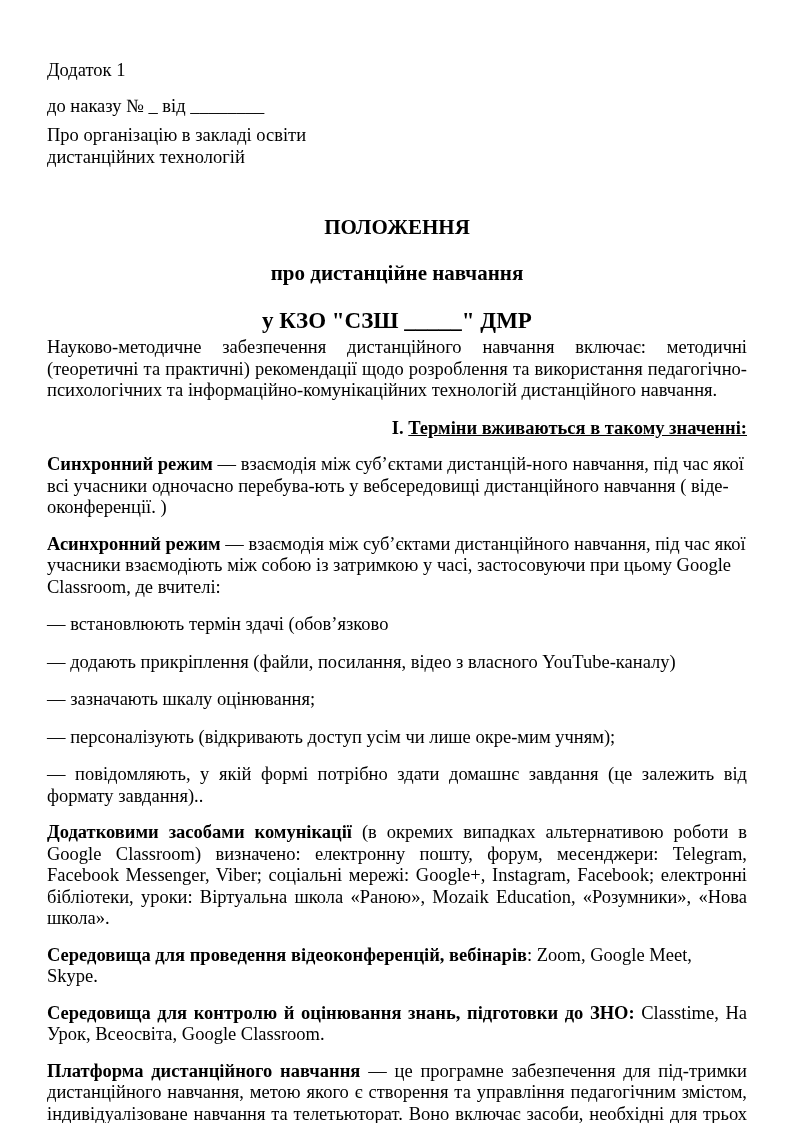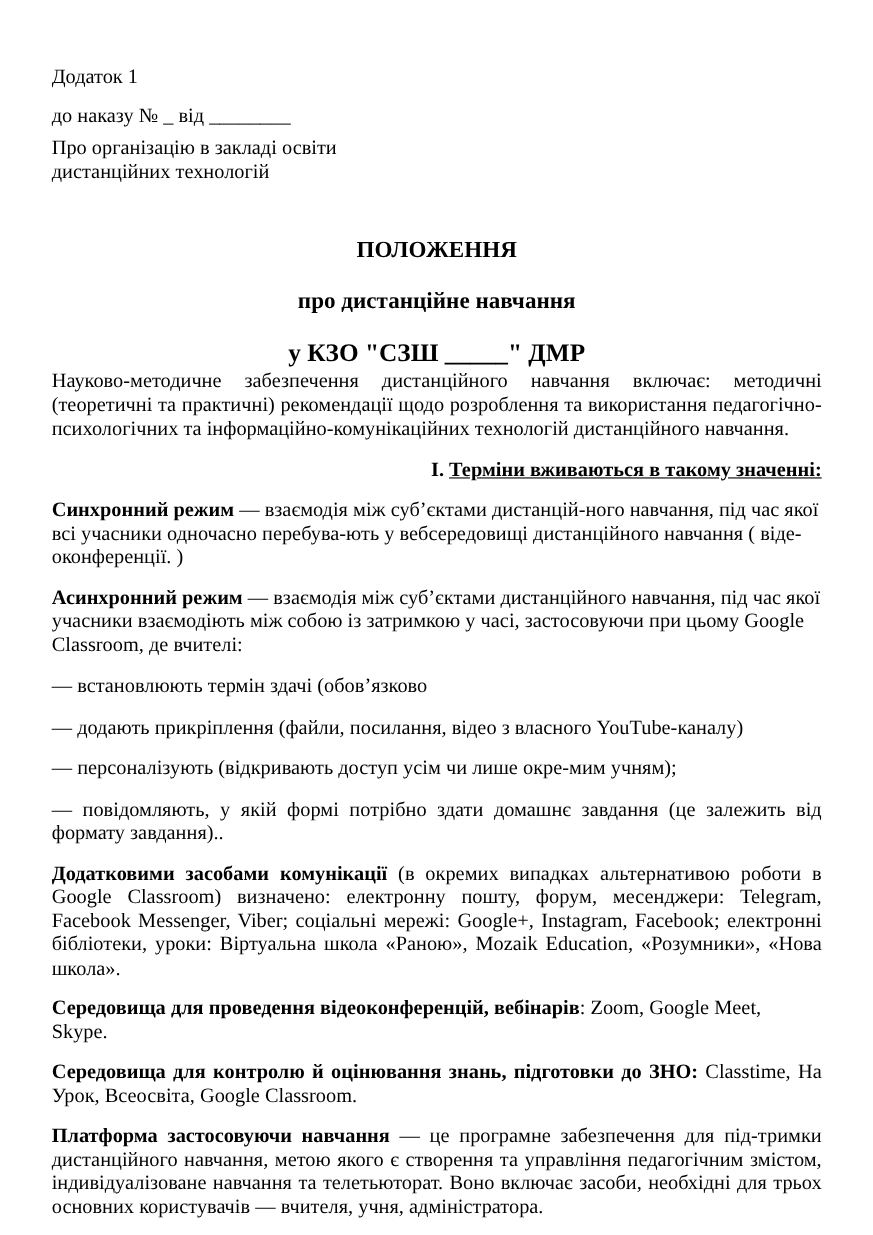--- a/index.html
+++ b/index.html
@@ -68,33 +68,34 @@
   <p class="para">
     <span class="term">Синхронний режим</span><span> — взаємодія між суб’єктами дистанцій-ного навчання, під час якої всі учасники одночасно перебува-ють у вебсередовищі дистанційного навчання ( віде-оконференції. )</span>
   </p>
 
   <p class="para">
     <span class="term">Асинхронний режим</span><span> — взаємодія між суб’єктами дистанційного навчання, під час якої учасники взаємодіють між собою із затримкою у часі, застосовуючи при цьому Google Classroom, де вчителі:</span>
   </p>
 
   <p class="dash-item">— встановлюють термін здачі (обов’язково</p>
   <p class="dash-item">— додають прикріплення (файли, посилання, відео з власного YouTube-каналу)</p>
+  <p class="dash-item">— зазначають шкалу оцінювання;</p>
   <p class="dash-item">— персоналізують (відкривають доступ усім чи лише окре-мим учням);</p>
 
   <p class="dash-item justify">— повідомляють, у якій формі потрібно здати домашнє завдання (це залежить від формату завдання)..</p>
 
   <p class="para justify">
     <span class="term">Додатковими засобами комунікації</span><span> (в окремих випадках альтернативою роботи в Google Classroom) визначено: електронну пошту, форум, месенджери: Telegram, Facebook Messenger, Viber; соціальні мережі: Google+, Instagram, Facebook; електронні бібліотеки, уроки: Віртуальна школа «Раною», Mozaik Education, «Розумники», «Нова школа».</span>
   </p>
 
   <p class="para">
     <span class="term">Середовища для проведення відеоконференцій, вебінарів</span><span>: Zoom,  Google Meet, Skype.</span>
   </p>
 
   <p class="para justify">
     <span class="term">Середовища для контролю й оцінювання знань, підготовки до ЗНО:</span><span> Classtime, На Урок, Всеосвіта, Google Classroom.</span>
   </p>
 
   <p class="para justify">
-    <span class="term">Платформа застосовуючи навчання</span><span> — це програмне забезпечення для під-тримки дистанційного навчання, метою якого є створення та управління педагогічним змістом, індивідуалізоване навчання та телетьюторат. Воно включає засоби, необхідні для трьох основних користувачів — вчителя, учня, адміністратора.</span>
+    <span class="term">Платформа дистанційного навчання</span><span> — це програмне забезпечення для під-тримки дистанційного навчання, метою якого є створення та управління педагогічним змістом, індивідуалізоване навчання та телетьюторат. Воно включає засоби, необхідні для трьох основних користувачів — вчителя, учня, адміністратора.</span>
   </p>
 
 </div>
 
 </body></html>

